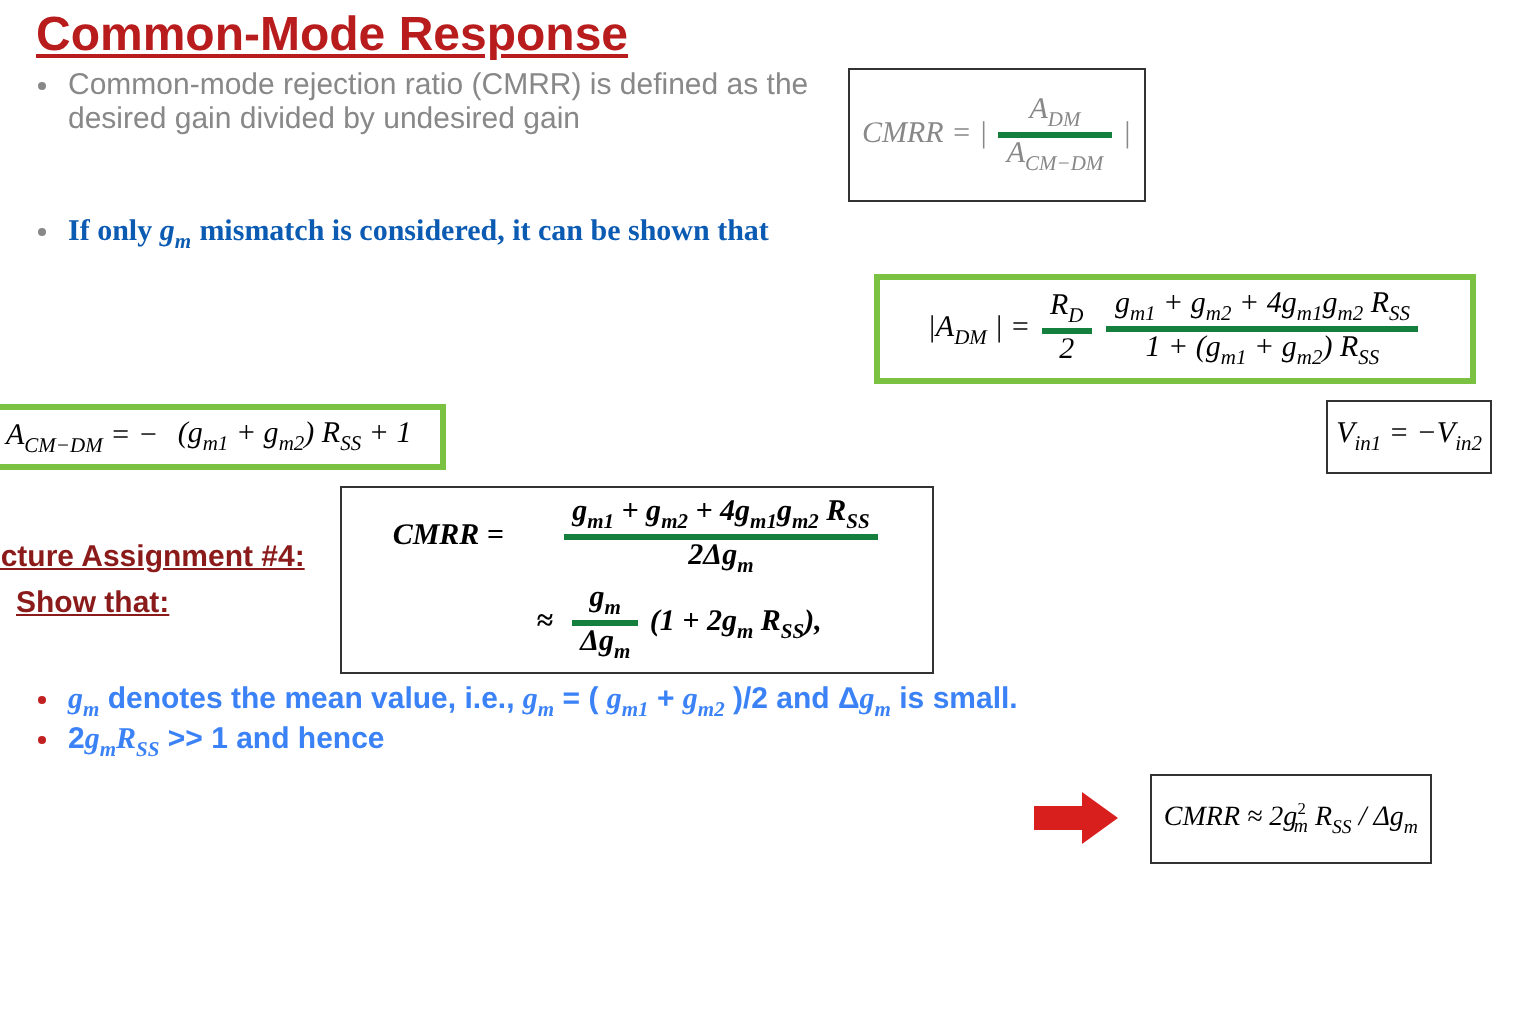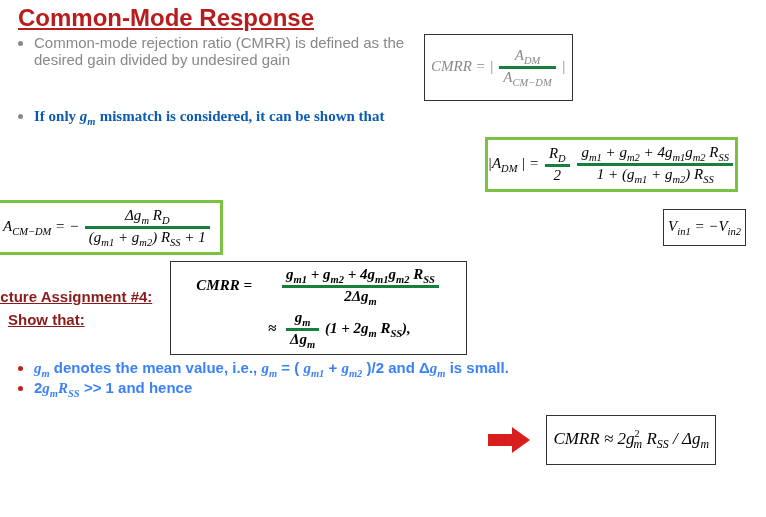--- a/index.html
+++ b/index.html
@@ -84,21 +84,21 @@
       </div>
     </li>
     <li>
       <span class="blue">If only </span>
       <span class="blue it ser"><span>g</span><sub>m</sub></span>
       <span class="blue"> mismatch is considered, it can be shown that</span>
     </li>
   </ul>
 
   <div style="text-align:right;margin:10px 8px 0 0;">
-    <span class="eqbox bigbox" style="padding:4px 0;">
+    <span class="eqbox bigbox" style="padding:4px 24px;">
       <span class="ser">|A</span><sub>DM</sub>
       <span class="ser">| = </span>
       <span class="frac">
         <span class="num ser">
           <span>R</span><sub>D</sub>
         </span>
         <span class="den ser">2</span>
       </span>
       <span class="frac">
         <span class="num ser">
@@ -109,23 +109,20 @@
         </span>
       </span>
     </span>
   </div>
 
   <div class="flexgap">
     <span class="eqbox bigbox" style="padding:4px 8px;">
       <span class="ser">A</span><sub>CM−DM</sub>
       <span class="ser"> = −</span>
       <span class="frac">
-        <span class="num ser">
-          <span>Δg</span><sub>m</sub><span> R</span><sub>D</sub>
-        </span>
         <span class="den ser">
           <span>(g</span><sub>m1</sub><span> + g</span><sub>m2</sub><span>) R</span><sub>SS</sub><span> + 1</span>
         </span>
       </span>
     </span>
     <span style="flex:1"></span>
     <span class="eqbox" style="padding:8px 4px;">
       <span class="ser">V</span><sub>in1</sub>
       <span class="ser"> = −V</span><sub>in2</sub>
     </span>
@@ -182,20 +179,20 @@
     <li>
       <span class="red">
         <span>2</span><span class="it ser"><span>g</span><sub>m</sub></span><span class="it ser"><span>R</span><sub>SS</sub></span>
         <span> &gt;&gt; 1 and hence</span>
       </span>
     </li>
   </ul>
 
   <div style="text-align:right;margin:6px 30px 0 0;">
     <span class="arrow"></span>
-    <span class="eqbox" style="font-size:17px;margin-top:10px;">
+    <span class="eqbox" style="font-size:14px;">
       <span class="ser">CMRR ≈ 2g</span><sup style="font-size:60%;font-style:normal;">2</sup><sub style="margin-left:-6px;">m</sub>
       <span class="ser"> R</span><sub>SS</sub>
       <span class="ser"> / Δg</span><sub>m</sub>
     </span>
   </div>
 
 </div>
 
 </body></html>

